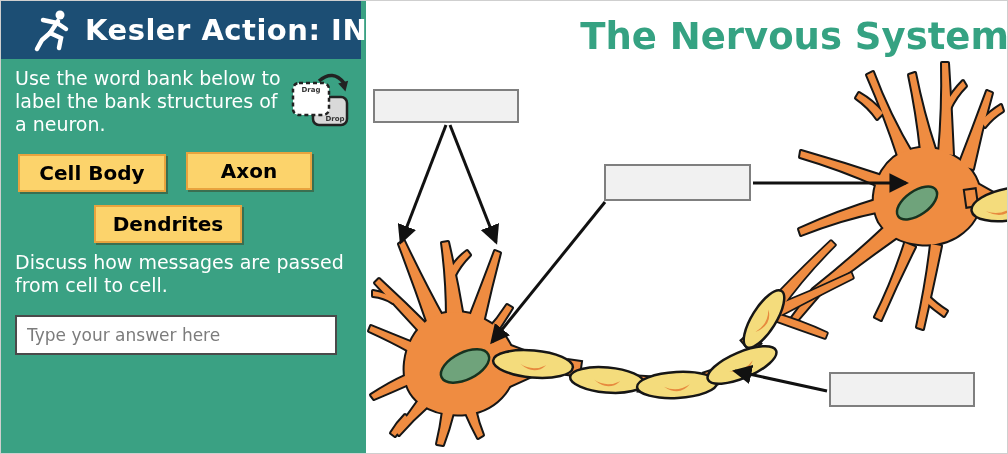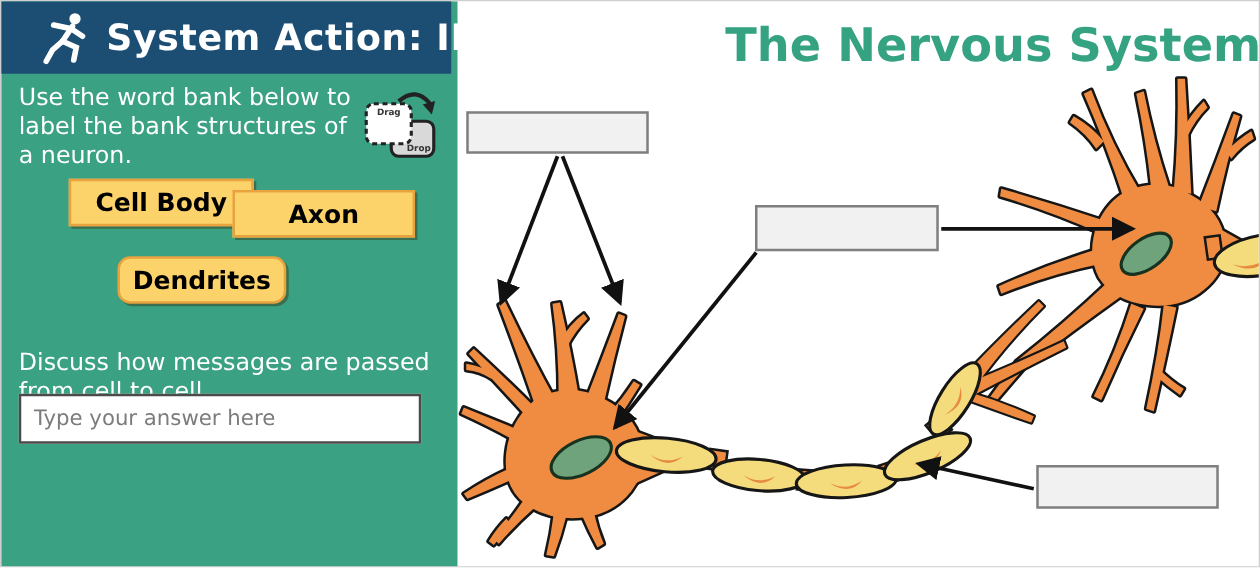--- a/index.html
+++ b/index.html
@@ -19,26 +19,26 @@
 
   .instruction { position:absolute; left:14px; top:66px; width:268px;
                  color:#fff; font-size:19px; line-height:1.22; }
   .dragdrop { position:absolute; left:288px; top:70px; }
 
   .word-btn { position:absolute; height:38px; background:var(--btn-yellow);
               border:2px solid var(--btn-border); box-shadow:2px 2px 0 rgba(60,50,20,.45);
               font-weight:bold; font-size:20px; color:#000; text-align:center;
               display:flex; align-items:center; justify-content:center;
               font-family:"DejaVu Sans","Liberation Sans",sans-serif; cursor:pointer; }
-  .btn-cellbody  { left:17px;  top:142px; width:148px;margin-left:37px; }
-  .btn-axon      { left:185px; top:151px; width:146px; }
-  .btn-dendrites { left:93px;  top:204px; width:135px;border-radius:10px; }
+  .btn-cellbody  { left:17px;  top:153px; width:148px; }
+  .btn-axon      { left:185px; top:151px; width:126px; }
+  .btn-dendrites { left:93px;  top:204px; width:148px; }
 
   .discuss { position:absolute; left:14px; top:250px; width:330px;
-             color:#fff; font-size:19px; line-height:1.22;margin-top:28px; }
+             color:#fff; font-size:19px; line-height:1.22; }
   .answer-input { position:absolute; left:14px; top:314px; width:322px; height:40px;
                   background:#fff; border:2px solid #4a4a4a; font-size:17px;
                   padding:16px 10px; color:#222; outline:none;
                   font-family:"DejaVu Sans","Liberation Sans",sans-serif; }
   .answer-input::placeholder { color:#7c7c7c; opacity:1; }
 
   
   .main-title { position:absolute; left:365px; top:14px; width:643px;
                 text-align:right; color:var(--title-green); font-weight:bold;
                 font-size:37px; z-index:2; }
@@ -63,21 +63,21 @@
     <div class="app-header">
       <svg class="runner" width="46" height="46" viewBox="0 0 46 46">
         <g stroke="#fff" stroke-width="4.5" stroke-linecap="round" fill="none">
           <circle cx="27" cy="8" r="4.5" fill="#fff" stroke="none"></circle>
           <path d="M25,14 L17,26"></path>
           <path d="M24,16 L10,13 M24,16 L33,22"></path>
           <path d="M17,26 L28,31 L26,41"></path>
           <path d="M17,26 L9,33 L4,42"></path>
         </g>
       </svg>
-      <div class="app-title">System Action: INB</div>
+      <div class="app-title">Kesler Action: INB</div>
     </div>
 
     <div class="instruction">Use the word bank below to label the bank structures of a neuron.</div>
 
     <svg class="dragdrop" width="64" height="62" viewBox="0 0 64 62">
       <rect x="24" y="26" width="34" height="28" rx="6" fill="#d9d9d9" stroke="#222" stroke-width="2.5"></rect>
       <rect x="4" y="12" width="36" height="32" rx="6" fill="#fff" stroke="#222" stroke-width="2.5" stroke-dasharray="4 3"></rect>
       <text x="22" y="21" font-size="7" font-weight="bold" text-anchor="middle" fill="#333">Drag</text>
       <text x="46" y="50" font-size="7" font-weight="bold" text-anchor="middle" fill="#333">Drop</text>
       <path d="M30,10 Q44,-2 55,12" fill="none" stroke="#222" stroke-width="3.5"></path>

